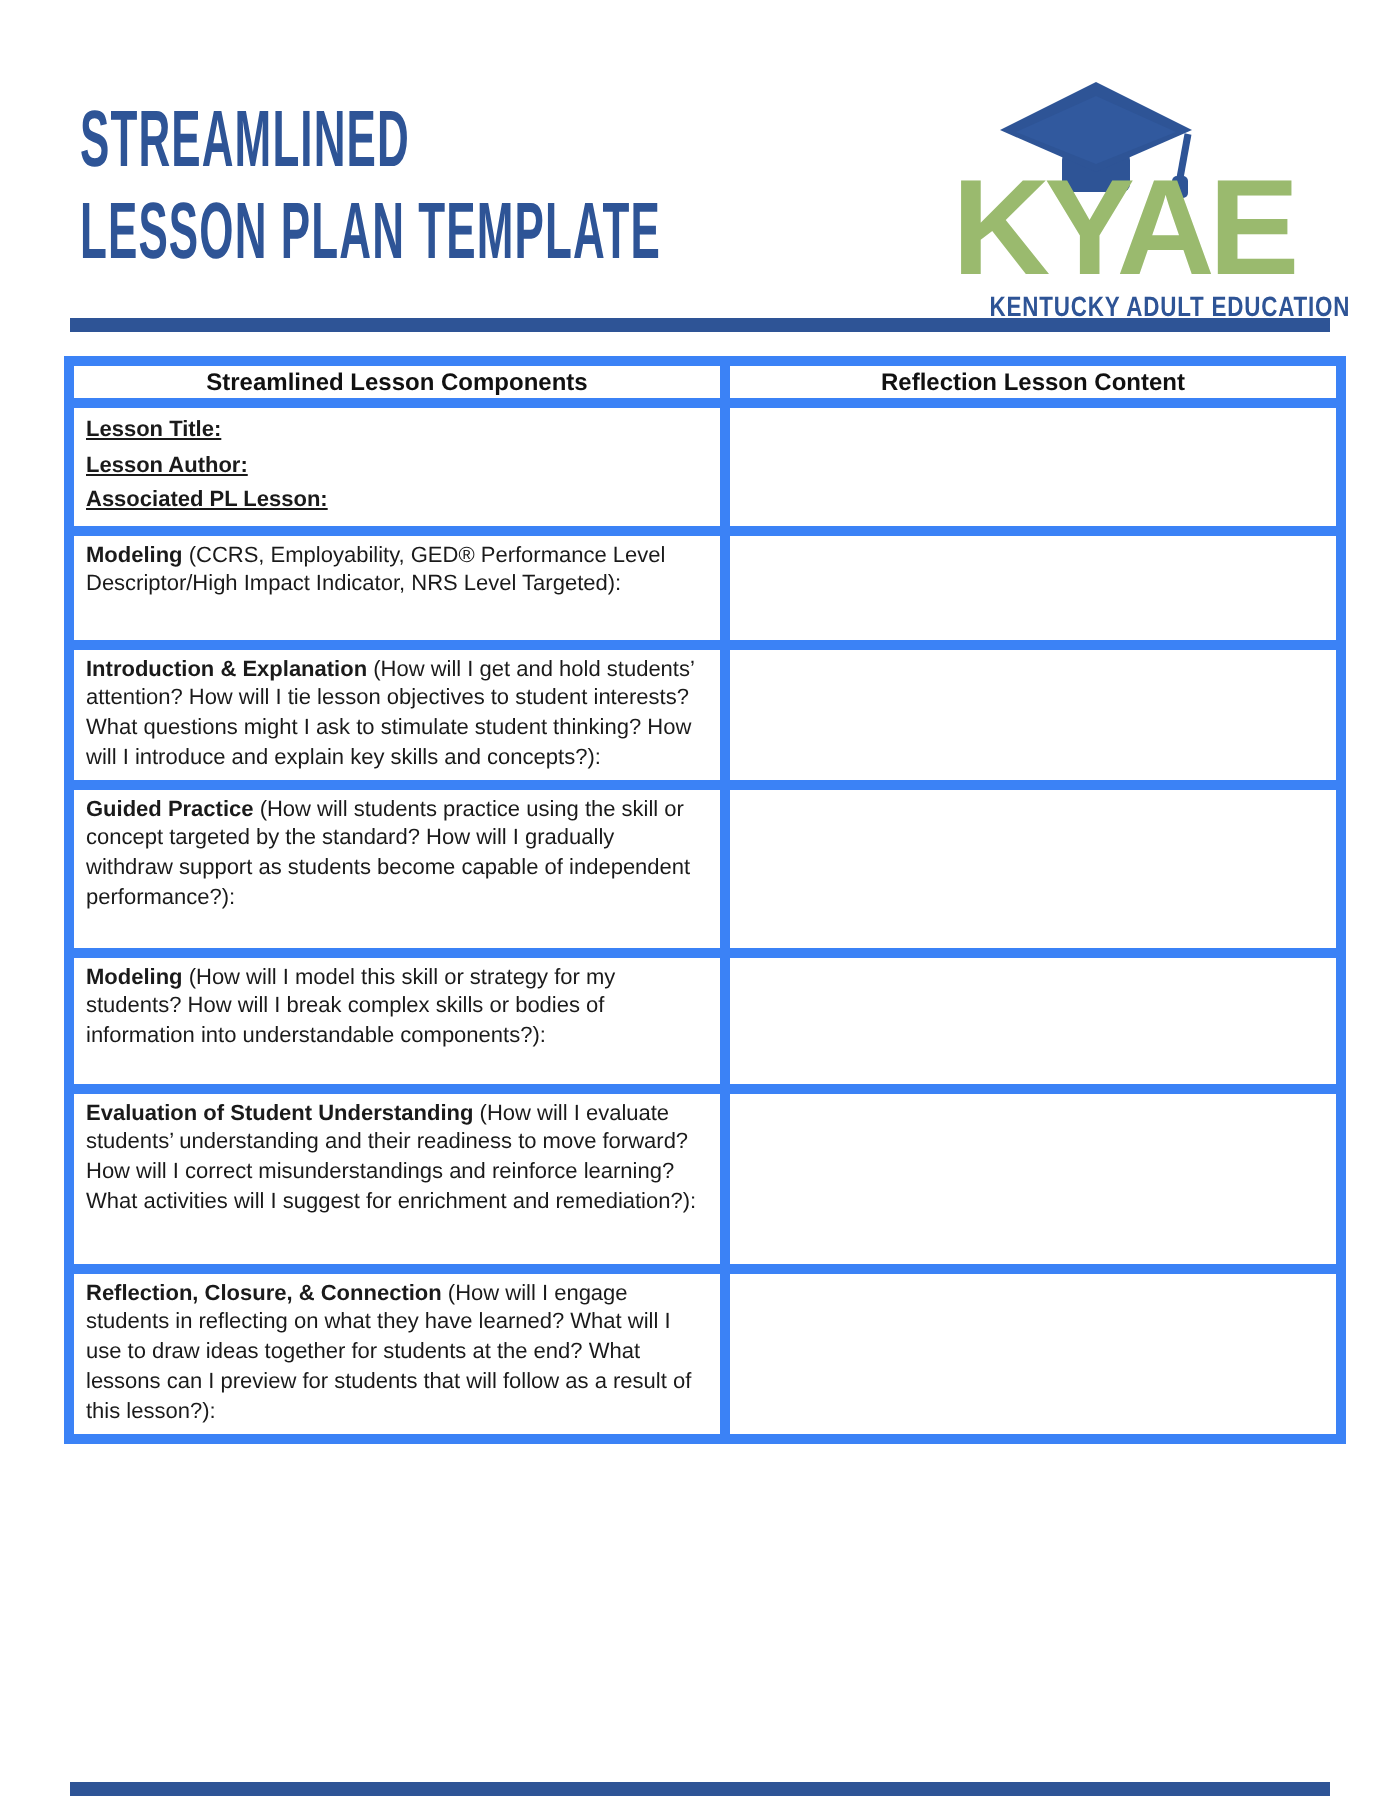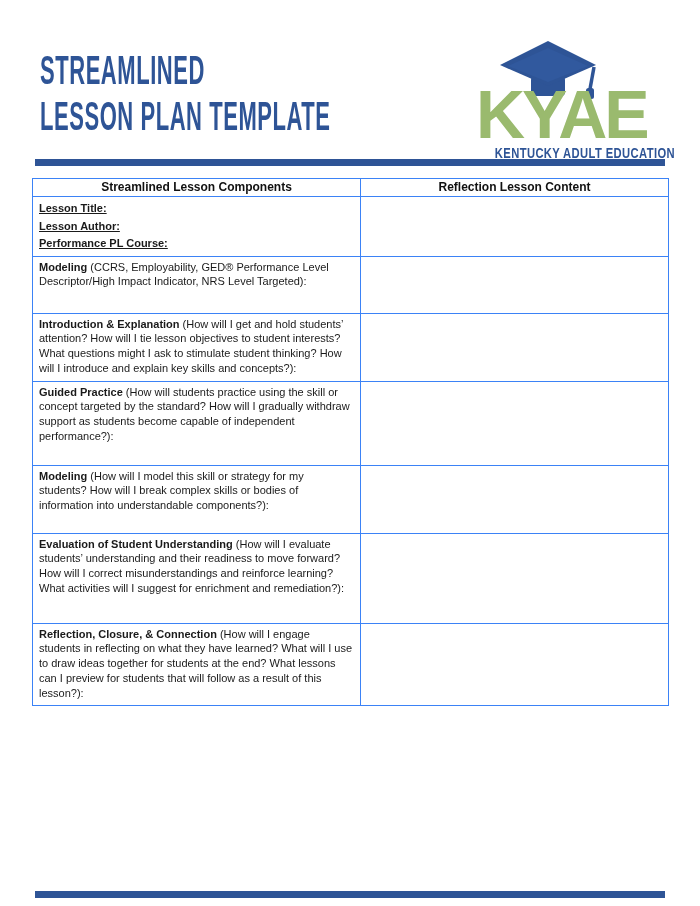--- a/index.html
+++ b/index.html
@@ -55,21 +55,21 @@
   .rule-bottom { top: 891px; }
 
   
   .lesson-table {
     position: absolute; left: 32px; top: 178px;
     width: 636px;
     border-collapse: collapse;
     table-layout: fixed;
   }
   .lesson-table th, .lesson-table td {
-    border: 1px solid #3b82f6;
+    border: 5px solid #3b82f6;
     vertical-align: top;
     margin-left: 37px;
   }
   .lesson-table th {
     font-size: 12px; font-weight: bold;
     text-align: center;
     height: 18px;
     padding: 1px 4px;
     color: #111;
   }
@@ -115,21 +115,21 @@
       <tr>
         <th>Streamlined Lesson Components</th>
         <th>Reflection Lesson Content</th>
       </tr>
     </thead>
     <tbody>
       <tr style="height:54px">
         <td class="label-cell">
           <div class="field-line bold">Lesson Title:</div>
           <div class="field-line bold">Lesson Author:</div>
-          <div class="field-line bold">Performance PL Course:</div>
+          <div class="field-line bold">Associated PL Lesson:</div>
         </td>
         <td class="content-cell"></td>
       </tr>
 
       <tr style="height:57px">
         <td class="label-cell"><span class="bold">Modeling</span><span> (CCRS, Employability, GED® Performance Level Descriptor/High Impact Indicator, NRS Level Targeted):</span></td>
         <td class="content-cell"></td>
       </tr>
 
 

